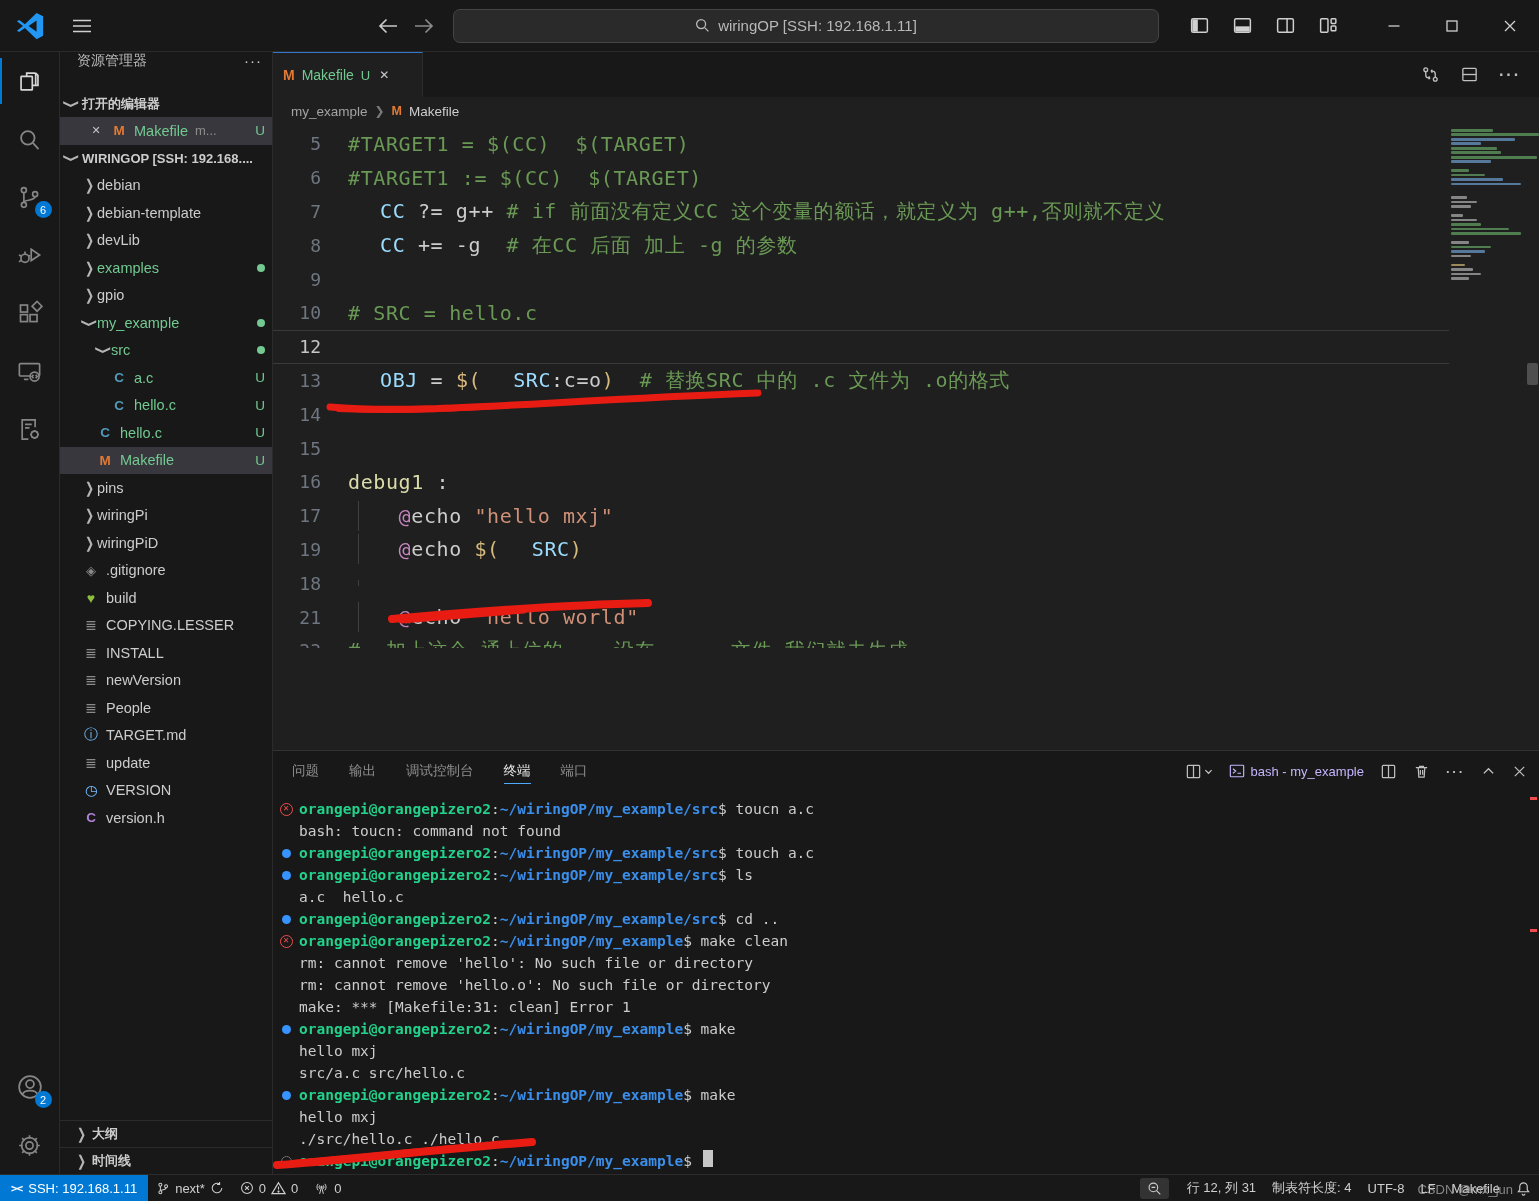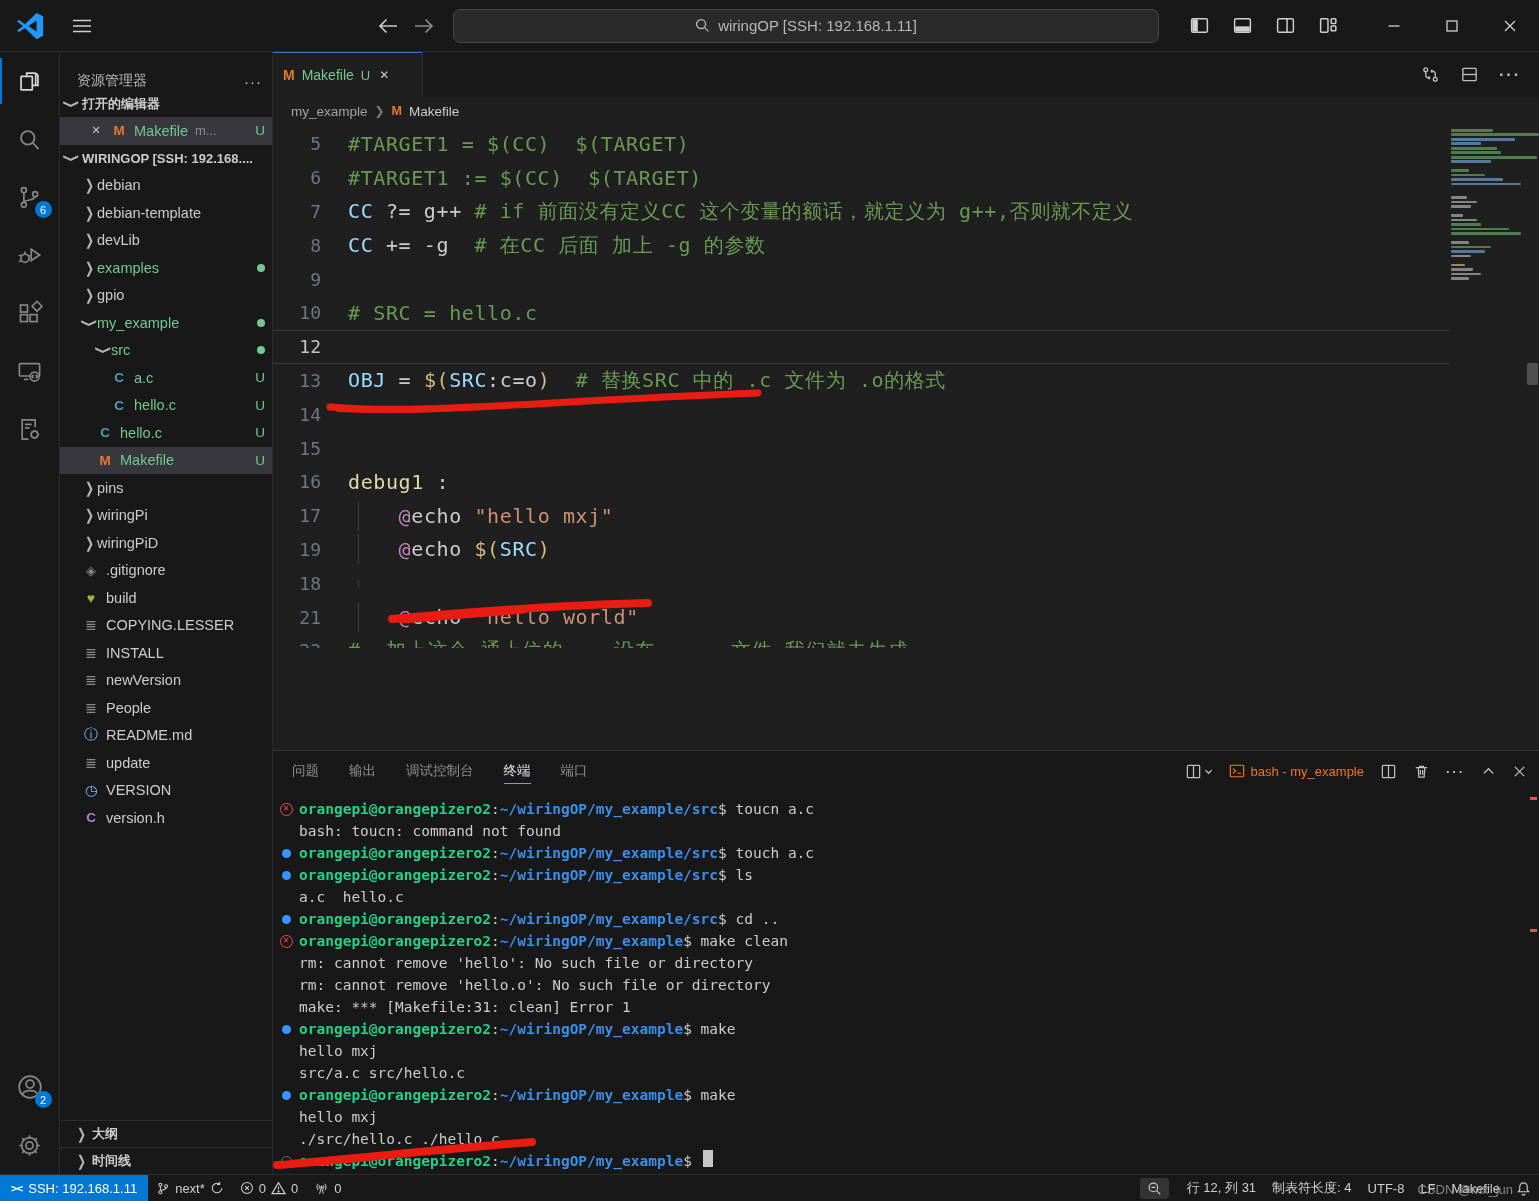--- a/index.html
+++ b/index.html
@@ -30,21 +30,21 @@
   
   .activitybar{width:60px;background:var(--chrome);border-right:1px solid var(--border);display:flex;flex-direction:column;align-items:center;flex:none;}
   .act-item{width:60px;height:58px;display:flex;align-items:center;justify-content:center;position:relative;color:#868686;}
   .act-item.active{color:#d7d7d7;}
   .act-item.active::before{content:"";position:absolute;left:0;top:6px;bottom:6px;width:2px;background:var(--accent);}
   .act-badge{position:absolute;right:8px;bottom:8px;min-width:17px;height:17px;border-radius:9px;background:var(--accent);color:#fff;font-size:11px;display:flex;align-items:center;justify-content:center;padding:0 3px;}
   .act-bottom{margin-top:auto;}
 
   
   .sidebar{width:213px;background:var(--chrome);border-right:1px solid var(--border);display:flex;flex-direction:column;flex:none;font-size:14.5px;color:var(--fg);}
-  .sb-title{height:38px;display:flex;align-items:flex-end;padding:0 10px 0 17px;color:#bbbbbb;font-size:14px;}
+  .sb-title{height:38px;display:flex;align-items:flex-start;padding:0 10px 0 17px;color:#bbbbbb;font-size:14px;}
   .sb-title .more{margin-left:auto;letter-spacing:1px;color:#cccccc;font-size:15px;}
   .sb-sect{height:27px;display:flex;align-items:center;font-weight:bold;font-size:13px;gap:3px;padding-left:4px;white-space:nowrap;overflow:hidden;}
   .chev{display:inline-block;width:15px;text-align:center;color:#b5b5b5;font-size:12px;transform:scale(.9,1.25);}
   .chev.down{transform:rotate(90deg) scale(.9,1.25);}
   .tree{flex:1;overflow:hidden;}
   .row{height:27.5px;display:flex;align-items:center;white-space:nowrap;padding-right:7px;}
   .row.sel{background:var(--sel);}
   .row .name{overflow:hidden;text-overflow:ellipsis;}
   .row .name.green{color:var(--green);}
   .row .grow{flex:1;}
@@ -78,36 +78,36 @@
   .editor{flex:1;position:relative;background:var(--bg);overflow:hidden;min-height:0;}
   .code{position:absolute;inset:2px 90px 0 0;font-family:var(--mono);font-size:20px;letter-spacing:.6px;}
   .cline{height:33.8px;display:flex;align-items:center;position:relative;}
   .cline .ln{width:75px;flex:none;text-align:right;padding-right:27px;color:#6e7681;font-size:18px;letter-spacing:0;}
   .cline.cur .ln{color:#c6c6c6;}
   .cline.cur::before{content:"";position:absolute;inset:0;border-top:1px solid #3a3a3a;border-bottom:1px solid #3a3a3a;}
   .cline .txt{white-space:pre;position:relative;}
   .cline.guide .txt::before{content:"";position:absolute;left:10px;top:-3px;bottom:-3px;width:1px;background:#404040;}
   .cline.clipped{height:14px;overflow:hidden;align-items:flex-start;}
   .cline.clipped .txt,.cline.clipped .ln{line-height:33.8px;}
-  .tk-c{color:#6a9955;} .tk-v{color:#9cdcfe;} .tk-p{color:#cccccc;} .tk-g{color:#d7ba7d;}
+  .tk-c{color:#6a9955;} .tk-v{color:#9cdcfe;margin-left:32px;} .tk-p{color:#cccccc;} .tk-g{color:#d7ba7d;}
   .tk-k{color:#569cd6;} .tk-s{color:#ce9178;} .tk-f{color:#dcdcaa;} .tk-m{color:#c586c0;}
   
   .minimap{position:absolute;top:4px;right:14px;width:74px;}
   .mrow{height:2.6px;margin-bottom:1.9px;border-radius:1px;}
   .m-g{background:#4f7d4f;} .m-w{background:#858585;} .m-b{background:#56789a;} .m-y{background:#9a8a5a;}
   .vscroll{position:absolute;top:238px;right:1px;width:11px;height:22px;background:#4f4f4f;border-radius:2px;}
 
   
   .panel{height:424px;flex:none;background:var(--chrome);border-top:1px solid #333333;display:flex;flex-direction:column;}
   .panel-tabs{height:40px;display:flex;align-items:center;padding:0 12px 0 19px;flex:none;}
   .ptab{font-size:13.5px;color:#8f8f8f;margin-right:30px;height:40px;display:flex;align-items:center;position:relative;}
   .ptab.active{color:#e7e7e7;}
   .ptab.active::after{content:"";position:absolute;left:0;right:0;bottom:7px;height:1.5px;background:#4daafc;}
   .panel-actions{margin-left:auto;display:flex;align-items:center;gap:16px;color:#c0c0c0;font-size:13px;}
-  .panel-actions .shell-label{color:#f97316;display:flex;align-items:center;gap:6px;}
+  .panel-actions .shell-label{color:#c4b5fd;display:flex;align-items:center;gap:6px;}
   .term{flex:1;position:relative;font-family:var(--mono);font-size:14.5px;line-height:22px;color:#cccccc;padding-top:7px;overflow:hidden;}
   .tline{display:flex;height:22px;white-space:pre;}
   .tgut{width:26px;flex:none;display:flex;align-items:center;justify-content:center;}
   .dot-ok{width:9px;height:9px;border-radius:50%;background:#3794ff;}
   .dot-err{width:13px;height:13px;border-radius:50%;border:1.5px solid #f14c4c;color:#f14c4c;font-size:8px;line-height:10px;text-align:center;font-family:var(--ui);}
   .dot-idle{width:11px;height:11px;border-radius:50%;border:1.5px solid #6f6f6f;}
   .tuser{color:#23d18b;font-weight:bold;text-align:right;} .tpath{color:#3b8eea;font-weight:bold;}
   .cursor{display:inline-block;width:10px;height:17px;background:#c6c6c6;vertical-align:-3px;margin-left:2px;}
   .term-marks .mark{position:absolute;right:2px;width:7px;height:3px;background:#f14c4c;}
 
@@ -401,21 +401,21 @@
             <span class="name">newVersion</span>
             <span class="grow"></span>
           </div>
           <div class="row" style="padding-left: 22px;">
             <span class="fico txt">≣</span>
             <span class="name">People</span>
             <span class="grow"></span>
           </div>
           <div class="row" style="padding-left: 22px;">
             <span class="fico info">ⓘ</span>
-            <span class="name">README.md</span>
+            <span class="name">TARGET.md</span>
             <span class="grow"></span>
           </div>
           <div class="row" style="padding-left: 22px;">
             <span class="fico txt">≣</span>
             <span class="name">update</span>
             <span class="grow"></span>
           </div>
           <div class="row" style="padding-left: 22px;">
             <span class="fico clock">◷</span>
             <span class="name">VERSION</span>

